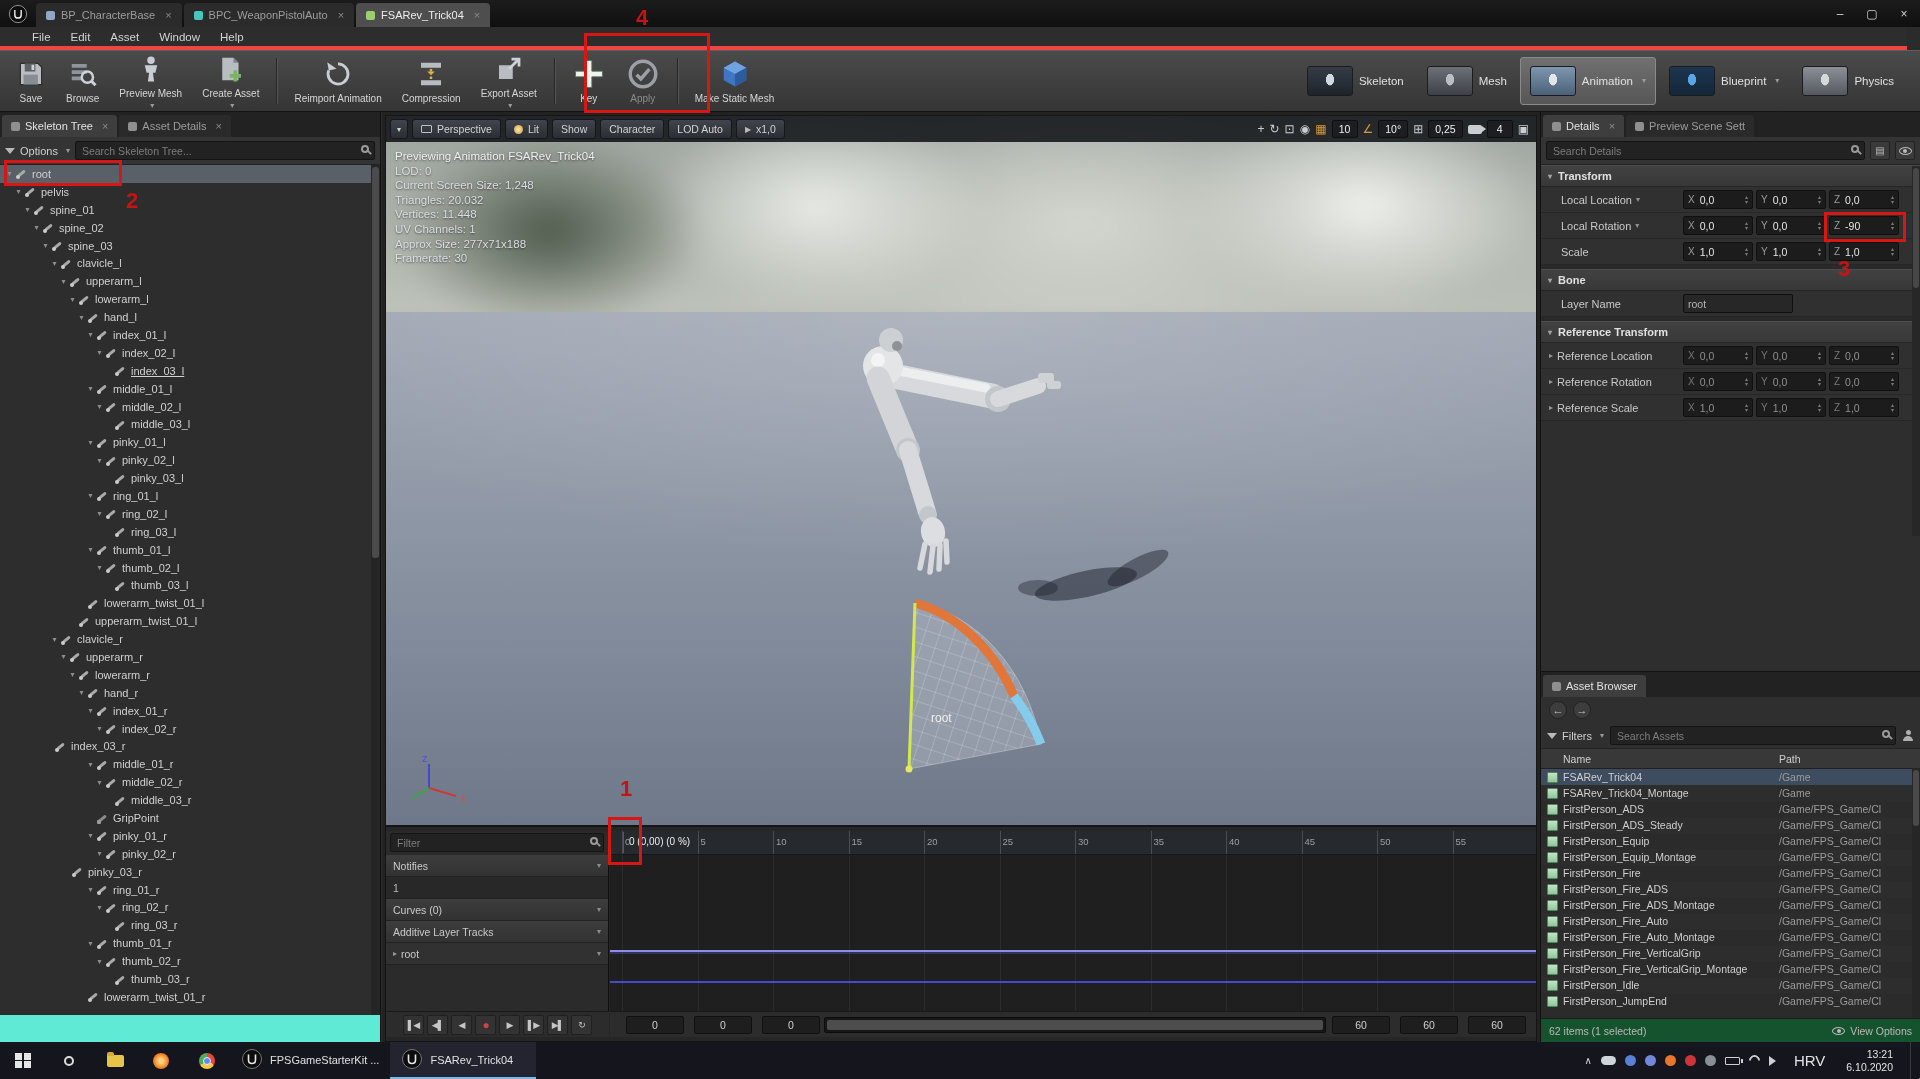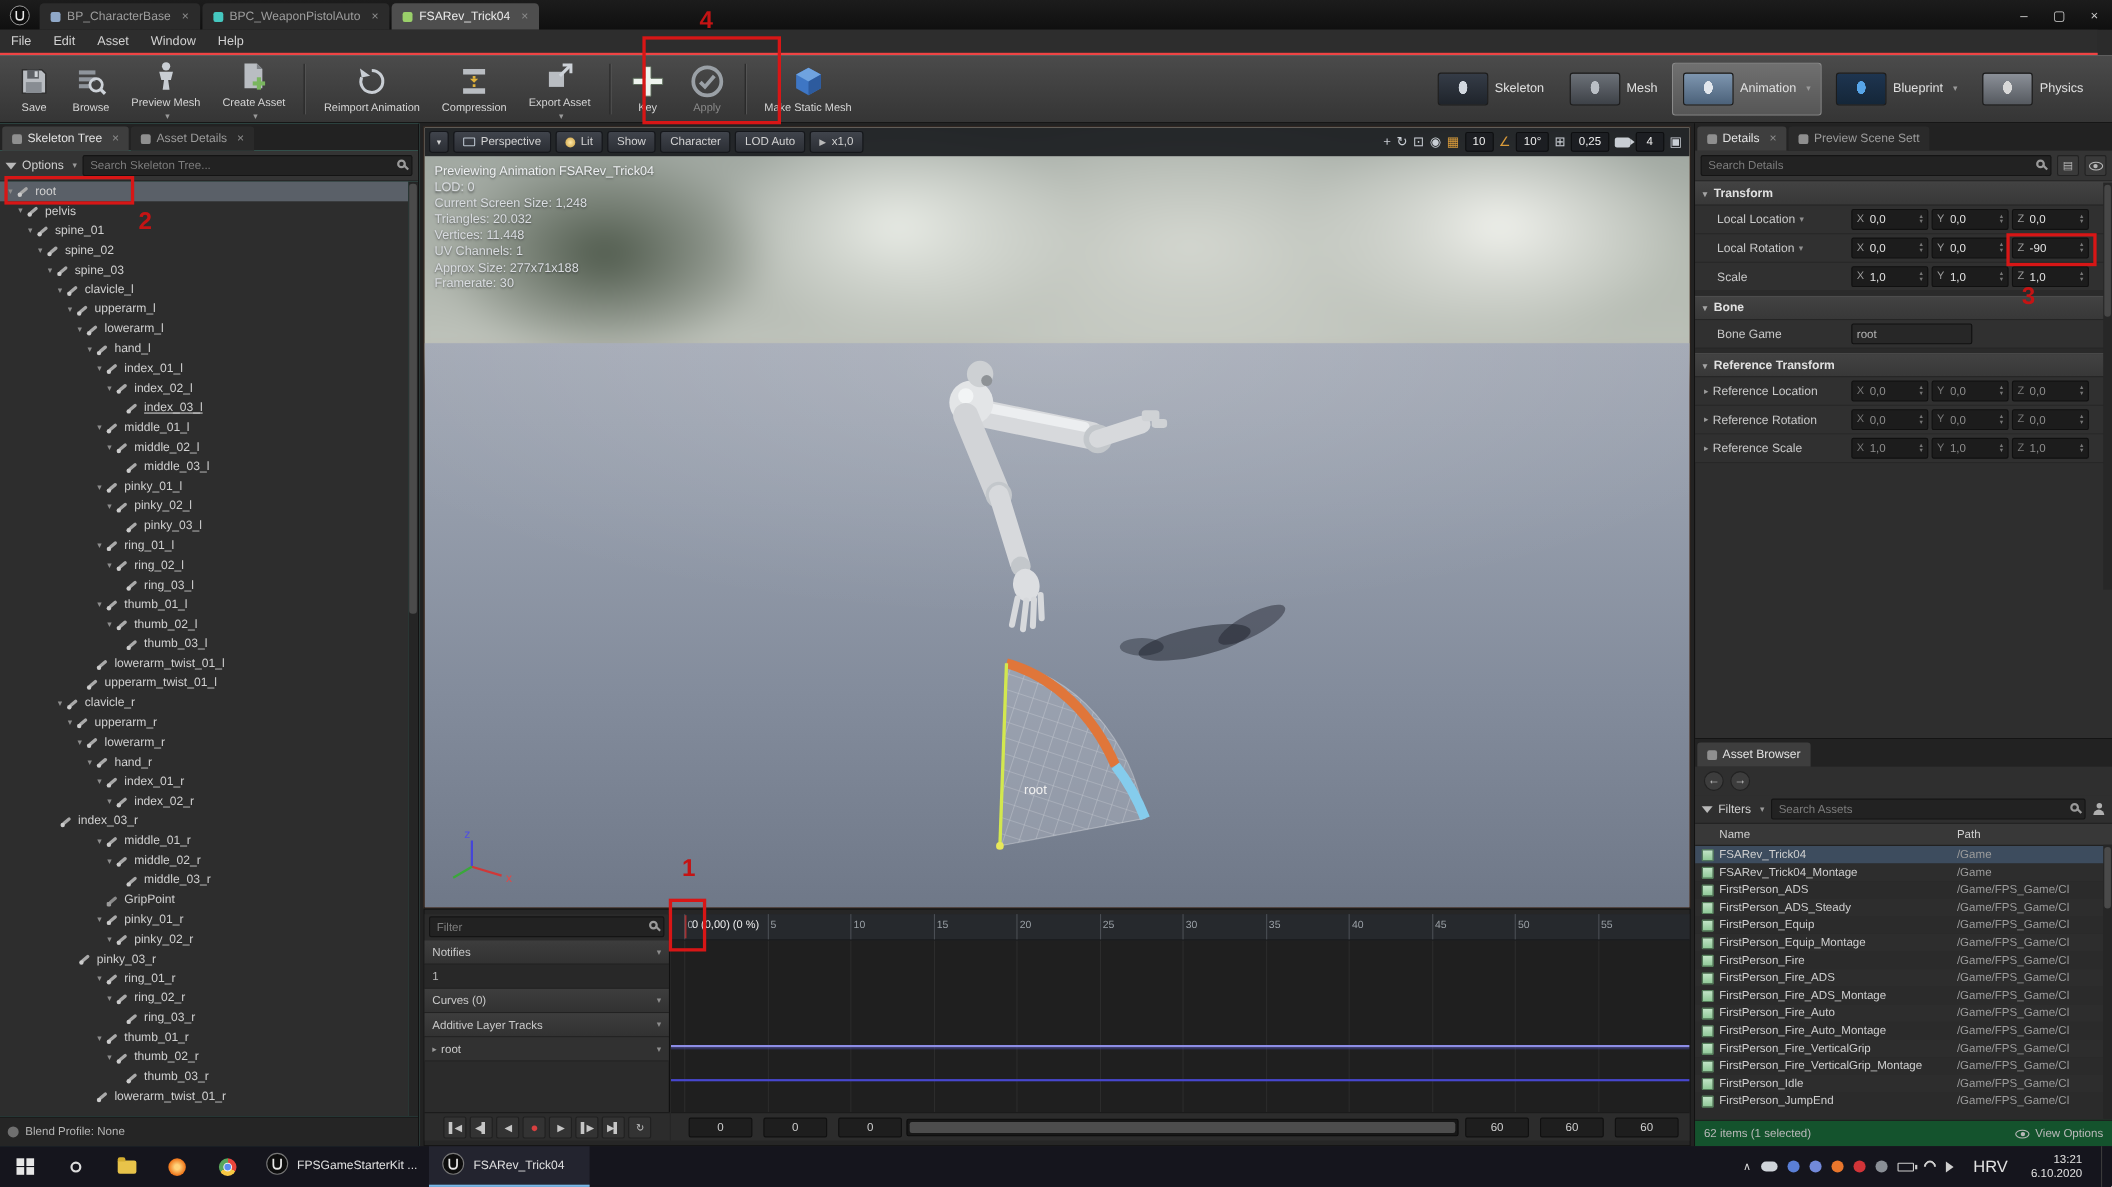--- a/index.html
+++ b/index.html
@@ -16,21 +16,21 @@
     margin-top:3px; border-radius:4px 4px 0 0; background:#2b2b2b; color:#9d9d9d; font-size:11px; }
   .etab.active { background:#4e4e4e; color:#ececec; }
   .etab-dot { width:9px; height:9px; border-radius:2px; display:inline-block; }
   .etab-close { color:#8a8a8a; font-size:11px; margin-left:4px; }
   .win-controls { margin-left:auto; display:flex; align-items:center; }
   .wc { width:32px; height:27px; display:flex; align-items:center; justify-content:center;
     color:#cfcfcf; font-size:12px; }
 
   
   .menubar { position:absolute; top:27px; left:0; right:13px; height:23px; background:#2d2d2d;
-    border-bottom:2px solid #ef4444; display:flex; align-items:center; padding-left:0; }
+    border-bottom:4px solid #ef4444; display:flex; align-items:center; padding-left:22px; }
   #menu-items { display:flex; }
   .menu-item { color:#d2d2d2; font-size:11.5px; padding:3px 10px; }
 
   
   .toolbar { position:absolute; top:50px; left:0; right:0; height:62px;
     background:linear-gradient(#4b4b4b,#353535); border-bottom:1px solid #141414;
     box-shadow:inset 0 1px 0 #5d5d5d; display:flex; align-items:center; padding:0 6px; }
   .tb-group { display:flex; align-items:center; height:100%; }
   .tb-btn { height:58px; display:flex; flex-direction:column; align-items:center;
     justify-content:center; gap:2px; padding:0 10px; color:#d6d6d6; font-size:10px; white-space:nowrap; }
@@ -711,24 +711,20 @@
         </div>
         <div class="tree-row" style="padding-left: 76px;">
           <span class="tree-exp"></span>
           <span class="bone-ico"></span>
           <span class="bone-label">lowerarm_twist_01_r</span>
         </div>
       </div>
     <div class="tree-scroll">
         <div class="thumb"></div>
       </div>
-    <div class="blend-bar">
-      <span class="blend-ico"></span>
-      <span>Blend Profile: None</span>
-    </div>
   </div>
 
   <div class="center">
     <div class="viewport">
       <div class="vp-sky"></div>
       <div class="vp-floor"></div>
 
       <svg class="vp-scene" width="1152" height="711" viewBox="0 0 1152 711">
         <defs>
           <pattern id="fangrid" width="14" height="14" patternUnits="userSpaceOnUse" patternTransform="rotate(18)">
@@ -1069,21 +1065,21 @@
             </div>
           </div>
         </div>
       <div class="sec-gap"></div>
       <div class="sec-header">
         <span class="sec-caret">▾</span>
         <span>Bone</span>
       </div>
       <div class="d-row">
         <div class="d-label">
-            <span>Bone Game</span>
+            <span>Layer Name</span>
           </div>
         <div class="vbox bonebox">
           <span class="vval">root</span>
         </div>
       </div>
       <div class="sec-gap"></div>
       <div class="sec-header">
         <span class="sec-caret">▾</span>
         <span>Reference Transform</span>
       </div>

